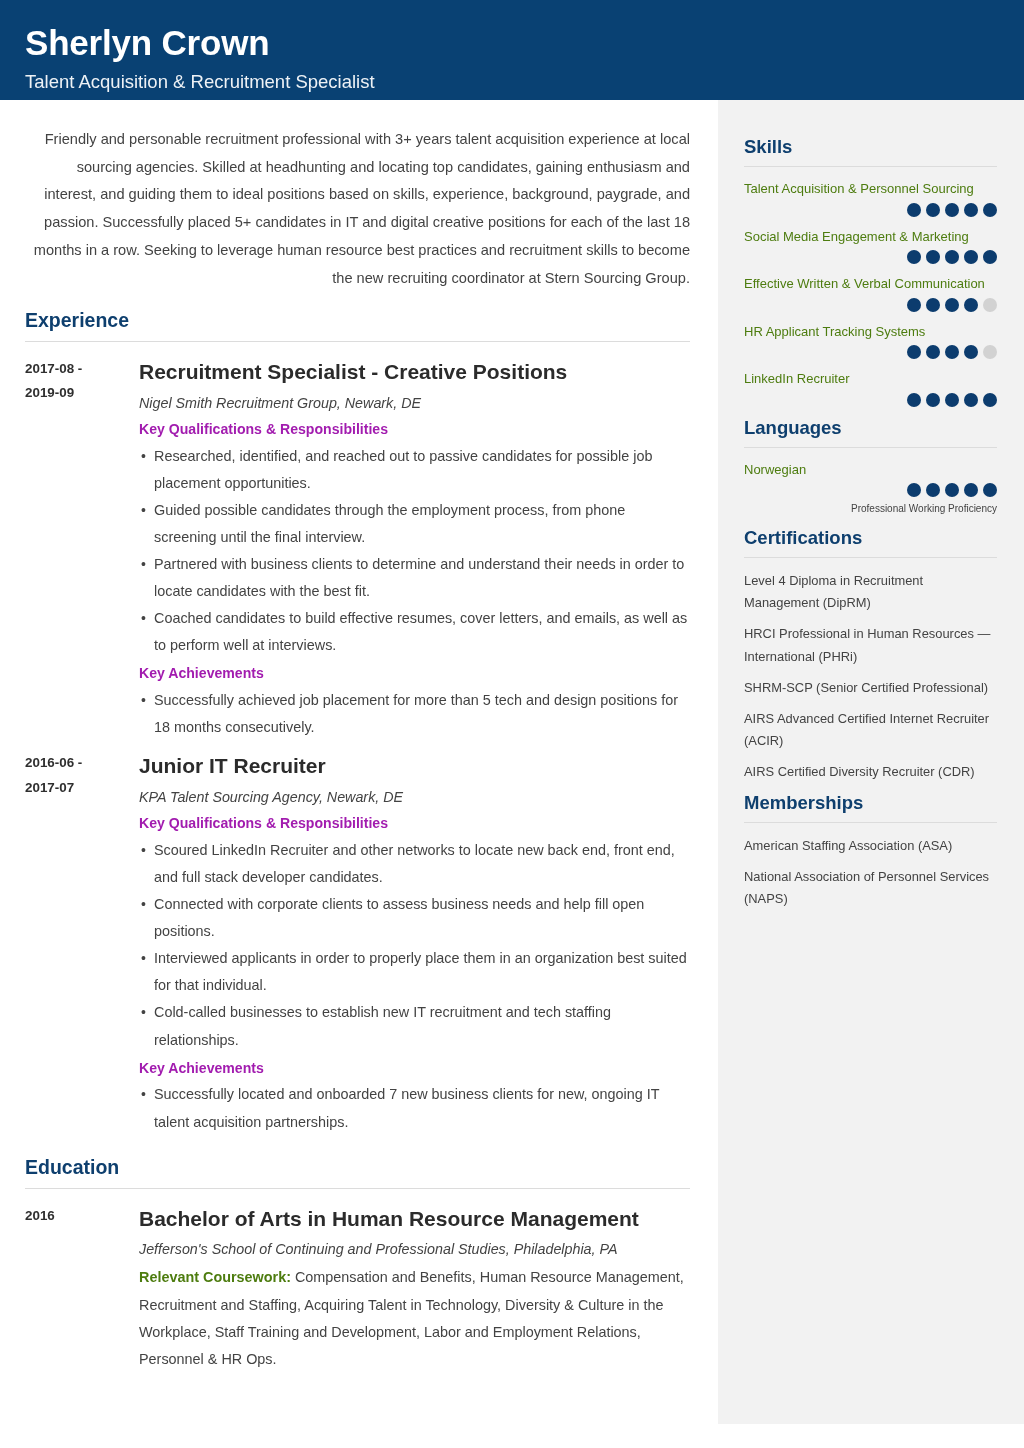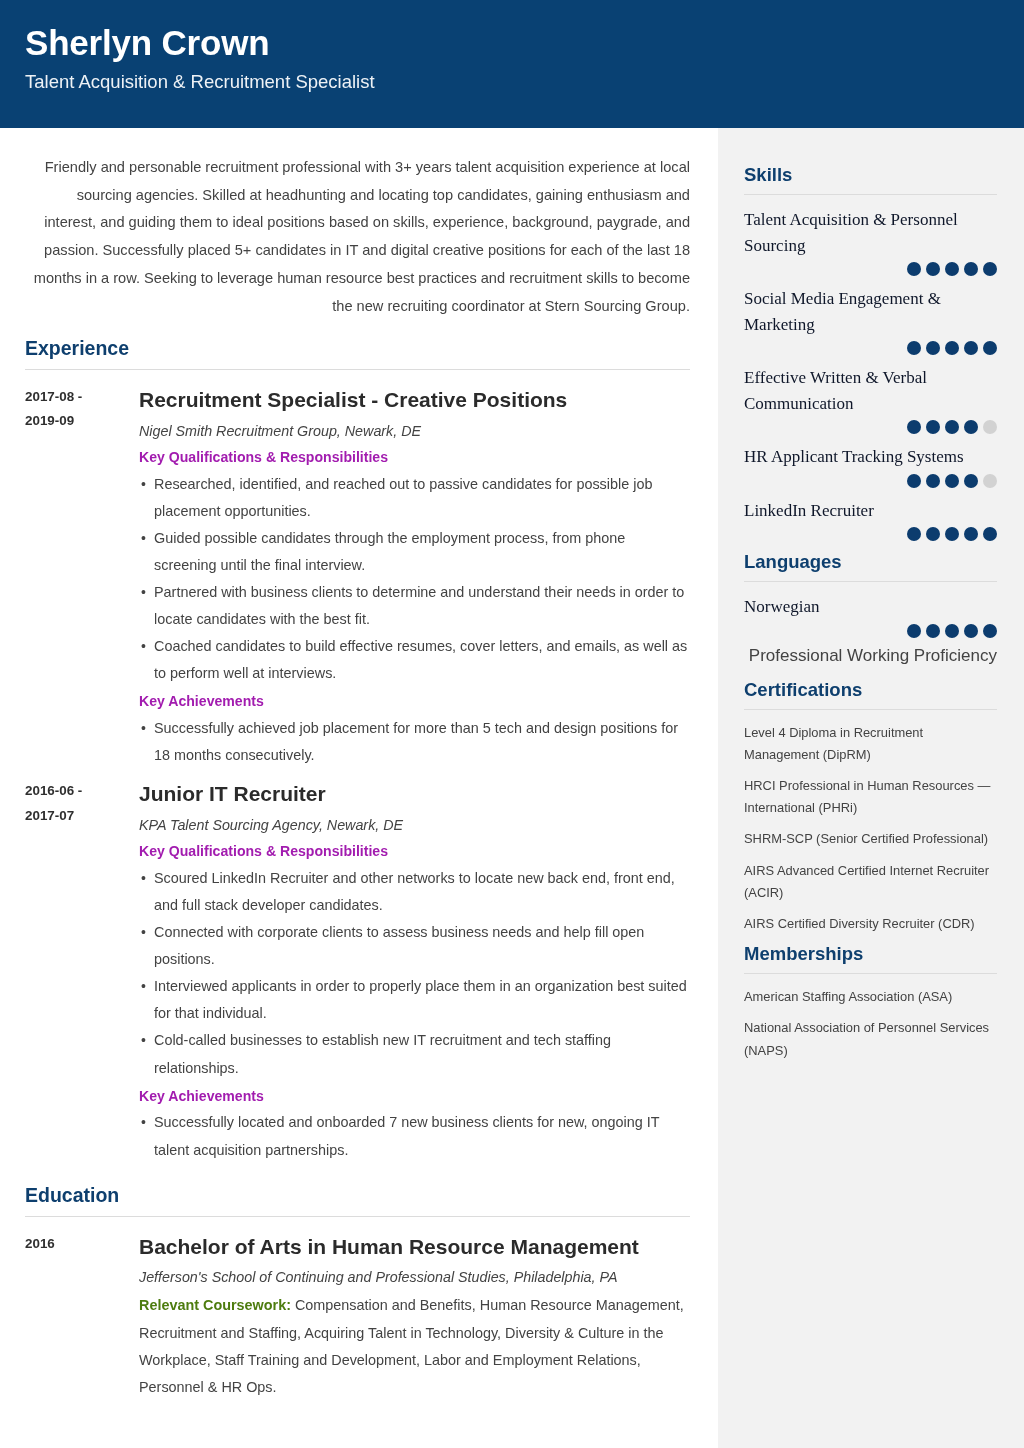--- a/index.html
+++ b/index.html
@@ -13,21 +13,21 @@
     font-family: "Liberation Sans", sans-serif;
     background: #ffffff;
     color: #3a3a3a;
     position: relative;
     overflow: hidden;
   }
 
   
   .header {
     background: #094173;
-    height: 128px;
+    height: 100px;
     padding: 22px 11px 0 25px;
   }
   .header-name {
     color: #ffffff;
     font-size: 35px;
     font-weight: bold;
     letter-spacing: -0.2px;
     line-height: 1.18;
   }
   .header-title {
@@ -168,41 +168,40 @@
   .info-value {
     font-size: 13.6px;
     color: #434343;
     line-height: 1.68;
     margin-top: 3px;
     word-break: break-word;
   }
 
   .skill-row { margin-bottom: 10px; }
   .skill-name {
-    font-size: 17px;
-    color: #0f172a;
+    font-size: 13px;
+    color: #4d7c0f;
     line-height: 1.5;
-    font-family: Liberation Serif, serif;
   }
   .dots {
     display: flex;
     justify-content: flex-end;
     gap: 5px;
     margin-top: 4px;
   }
   .dot {
     width: 14px;
     height: 14px;
     border-radius: 50%;
     background: #0c3c6e;
   }
   .dot.empty { background: #d2d2d2; }
 
   .lang-level {
-    font-size: 17px;
+    font-size: 10px;
     color: #434343;
     text-align: right;
     line-height: 1.6;
     margin-top: 4px;
   }
 
   .list-item {
     font-size: 12.9px;
     color: #434343;
     line-height: 1.72;

